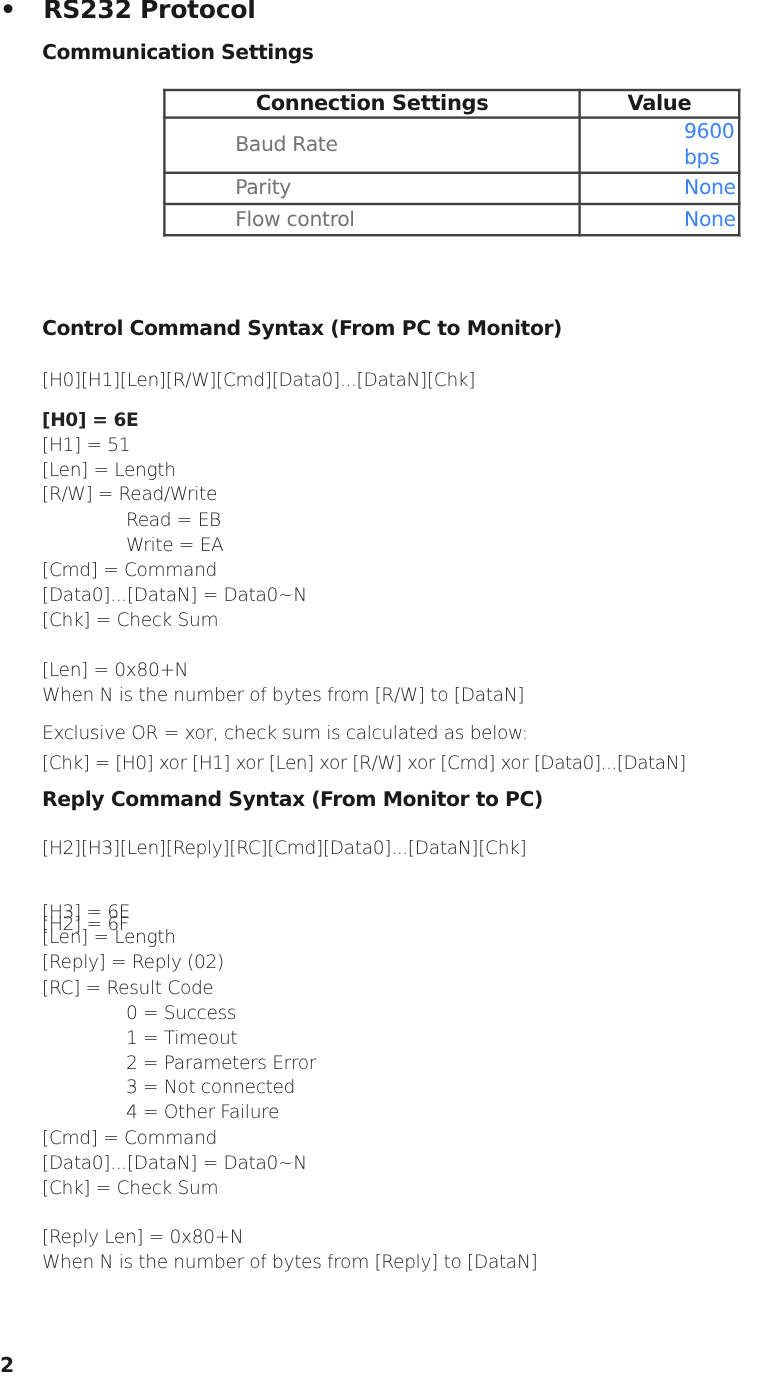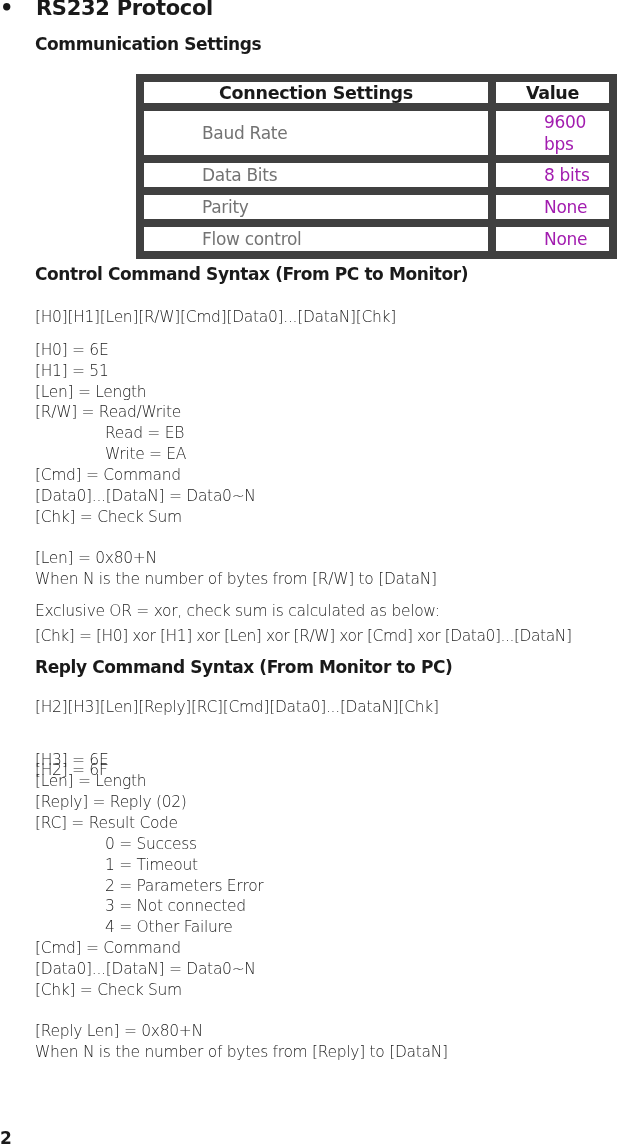--- a/index.html
+++ b/index.html
@@ -11,25 +11,25 @@
   .bullet-title { left: 0; top: -4px; font-size: 21px; font-weight: bold; letter-spacing: -0.3px; }
   .bullet-title .dot { display: inline-block; width: 36px; }
   .h2 { font-size: 17px; font-weight: bold; letter-spacing: -0.4px; left: 35px; }
   .line { font-size: 15.5px; left: 35px; font-weight: 300; letter-spacing: -0.3px; color: #222; }
   .line.indent { left: 105px; }
   table.settings {
     position: absolute; left: 136px; top: 74px; width: 481px;
     border-collapse: collapse; font-size: 17px; letter-spacing: -0.3px;
   }
   table.settings th, table.settings td {
-    border: 8px solid #404040; padding: 0; height: 24px; line-height: 22px;
+    border: 2px solid #404040; padding: 0; height: 24px; line-height: 22px;
   }
   table.settings th { font-weight: bold; text-align: center; font-size: 17.5px; height: 21px; line-height: 20px; }
   table.settings td.c1 { width: 286px; padding-left: 58px; color: #737373; }
-  table.settings td.c2 { padding-left: 48px; color: #a21caf; }
+  table.settings td.c2 { padding-left: 86px; color: #3b82f6; }
   table.settings th.h1 { width: 286px; }
   .page-num { left: 0; top: 1128px; font-size: 17px; font-weight: bold; }
 </style>
 </head>
 <body>
 
 <div class="abs bullet-title">
   <span class="dot">•</span><span>RS232 Protocol</span>
 </div>
 
@@ -41,38 +41,34 @@
       <th class="h1">Connection Settings</th>
       <th>Value</th>
     </tr>
   </thead>
   <tbody>
     <tr>
       <td class="c1">Baud Rate</td>
       <td class="c2">9600 bps</td>
     </tr>
     <tr>
-      <td class="c1">Data Bits</td>
-      <td class="c2">8 bits</td>
-    </tr>
-    <tr>
       <td class="c1">Parity</td>
       <td class="c2">None</td>
     </tr>
     <tr>
       <td class="c1">Flow control</td>
       <td class="c2">None</td>
     </tr>
   </tbody>
 </table>
 
 <div class="abs h2" style="top:264px;">Control Command Syntax (From PC to Monitor)</div>
 <div class="abs line" style="top:308px;">[H0][H1][Len][R/W][Cmd][Data0]...[DataN][Chk]</div>
 
-<div class="abs line" style="top:341px;">[H0] = 6E</div>
+<div class="abs line" style="top:341px;font-weight:bold;">[H0] = 6E</div>
 <div class="abs line" style="top:362px;">[H1] = 51</div>
 <div class="abs line" style="top:383px;">[Len] = Length</div>
 <div class="abs line" style="top:403px;">[R/W] = Read/Write</div>
 <div class="abs line indent" style="top:424px;">Read = EB</div>
 <div class="abs line indent" style="top:445px;">Write = EA</div>
 <div class="abs line" style="top:466px;">[Cmd] = Command</div>
 <div class="abs line" style="top:487px;">[Data0]...[DataN] = Data0~N</div>
 <div class="abs line" style="top:508px;">[Chk] = Check Sum</div>
 
 <div class="abs line" style="top:549px;">[Len] = 0x80+N</div>

